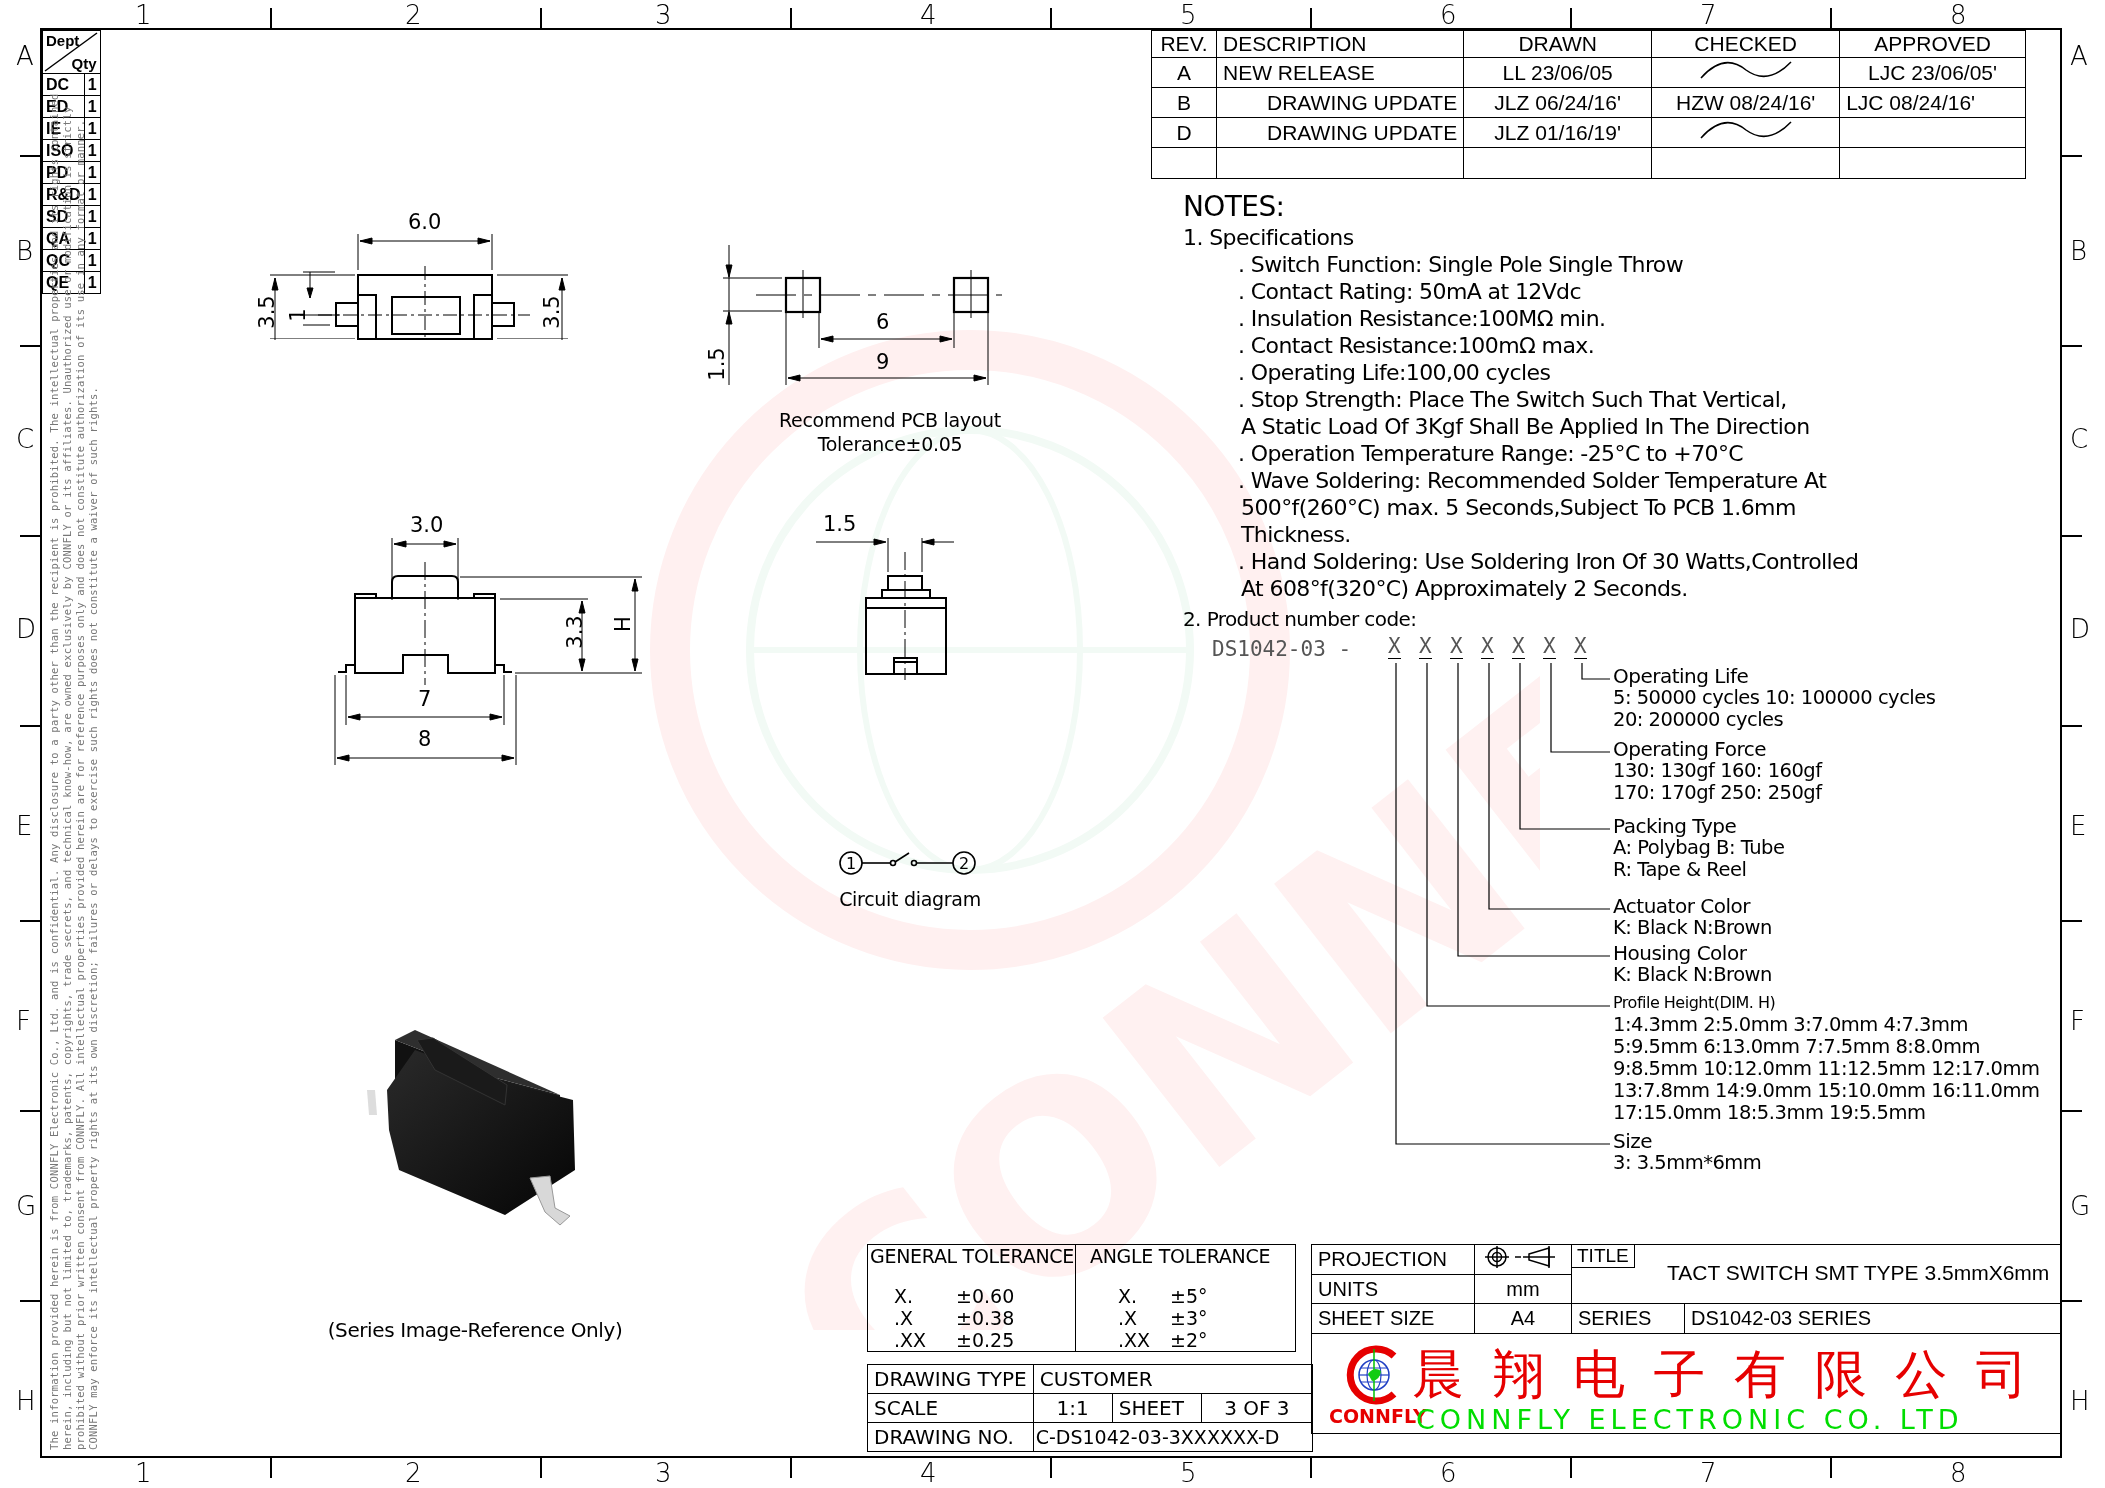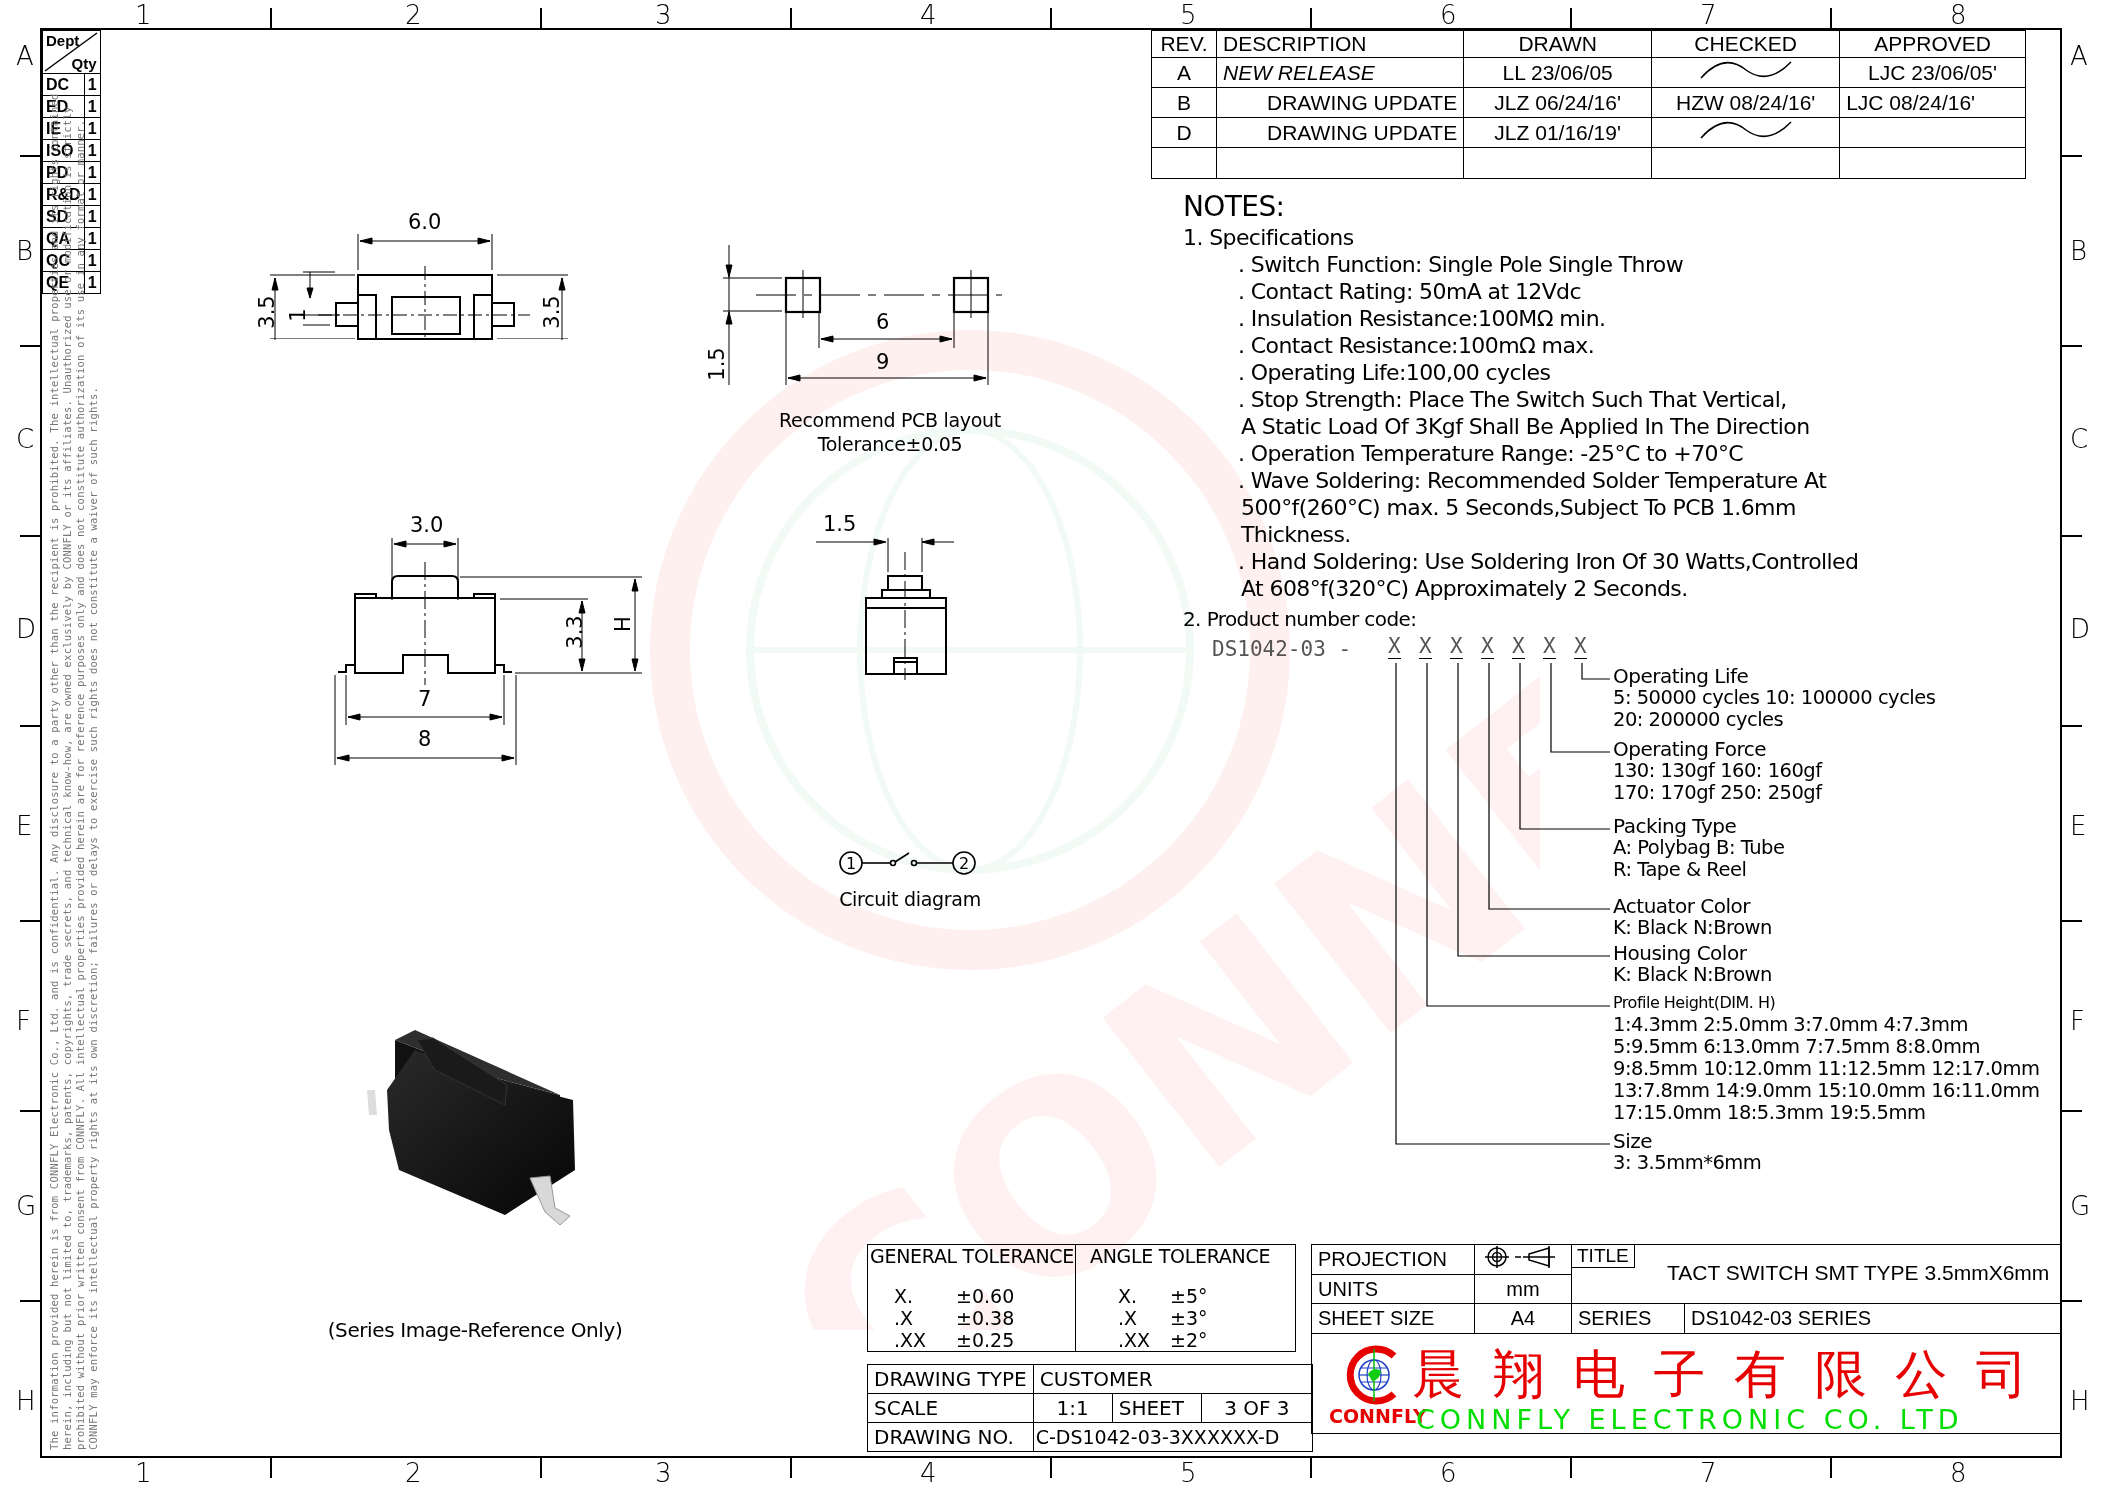--- a/index.html
+++ b/index.html
@@ -158,21 +158,21 @@
     <td style="width:52px;text-align:center;">REV.</td>
     <td style="width:225px;text-align:left;">DESCRIPTION</td>
     <td style="width:175px;text-align:center;">DRAWN</td>
     <td style="width:175px;text-align:center;">CHECKED</td>
     <td style="text-align:center;">APPROVED</td>
   </tr>
   </tbody>
     <tbody id="rev-rows">
       <tr style="height:30px;">
     <td style="text-align:center;">A</td>
-    <td style="font-style:italic;">NEW RELEASE</td>
+    <td style="">NEW RELEASE</td>
     <td style="text-align:center;">LL 23/06/05</td>
     <td style="text-align:center;padding:0;"><svg width="100" height="24" viewBox="0 0 100 24">
             <path d="M5 20 Q28 -6 50 12 Q72 28 95 4" fill="none" stroke="#000" stroke-width="1.5"></path>
           </svg></td>
     <td style="text-align:center;">LJC 23/06/05'</td>
       </tr>
       <tr style="height:30px;">
     <td style="text-align:center;">B</td>
     <td style="padding-left:50px;">DRAWING UPDATE</td>
     <td style="text-align:center;">JLZ 06/24/16'</td>

